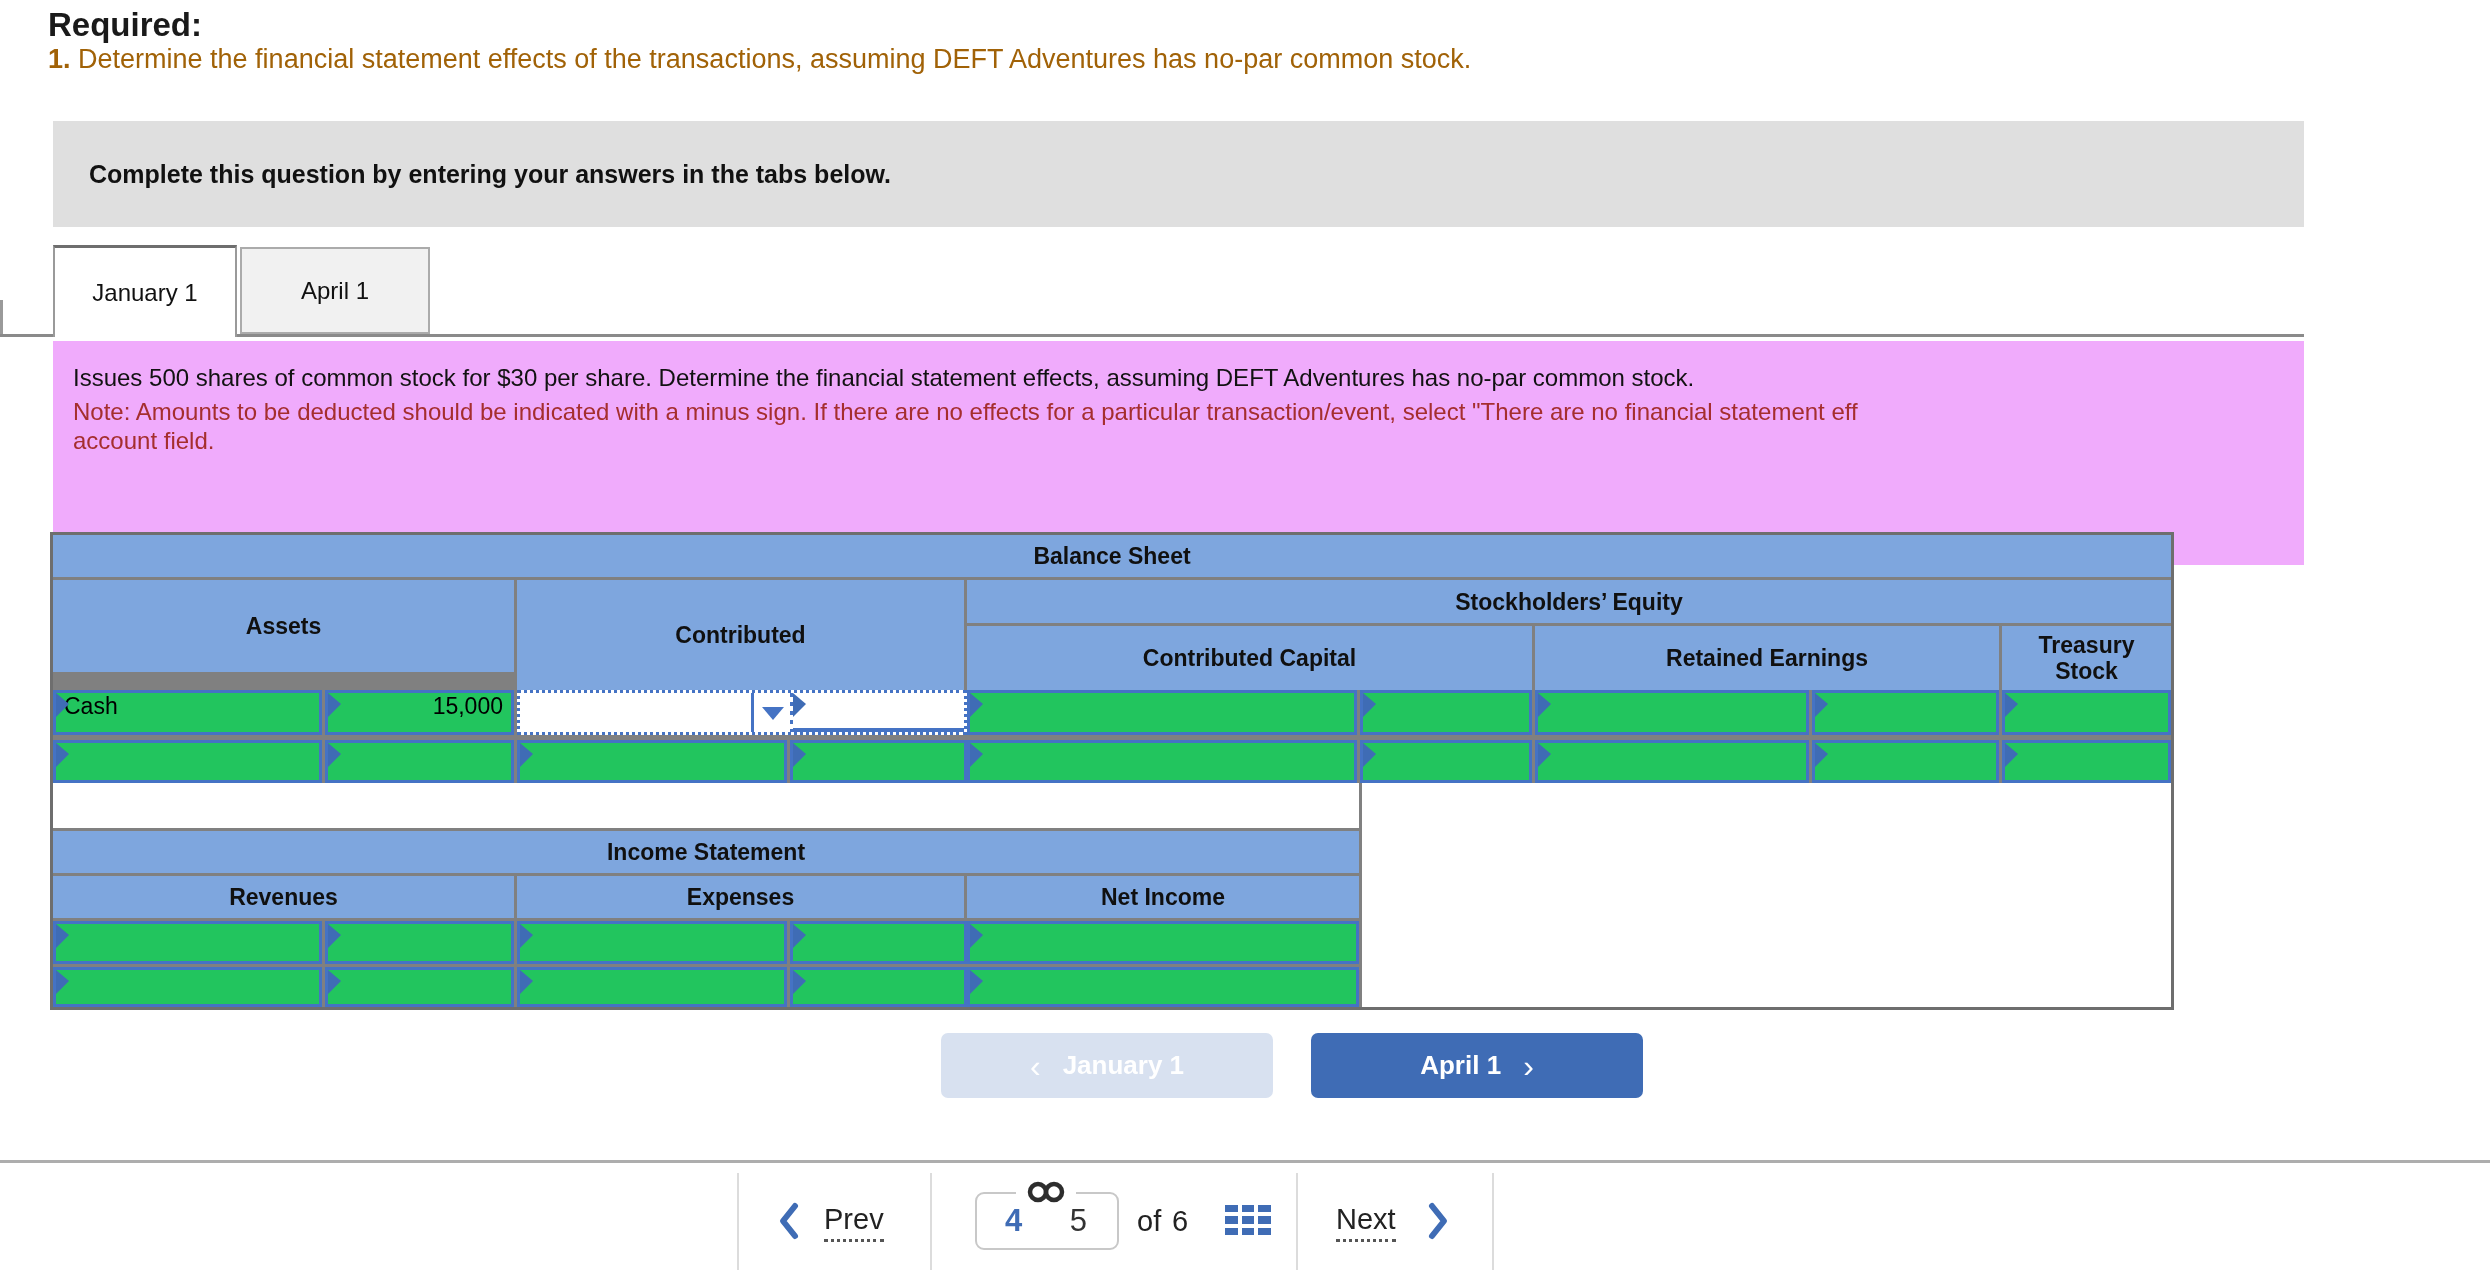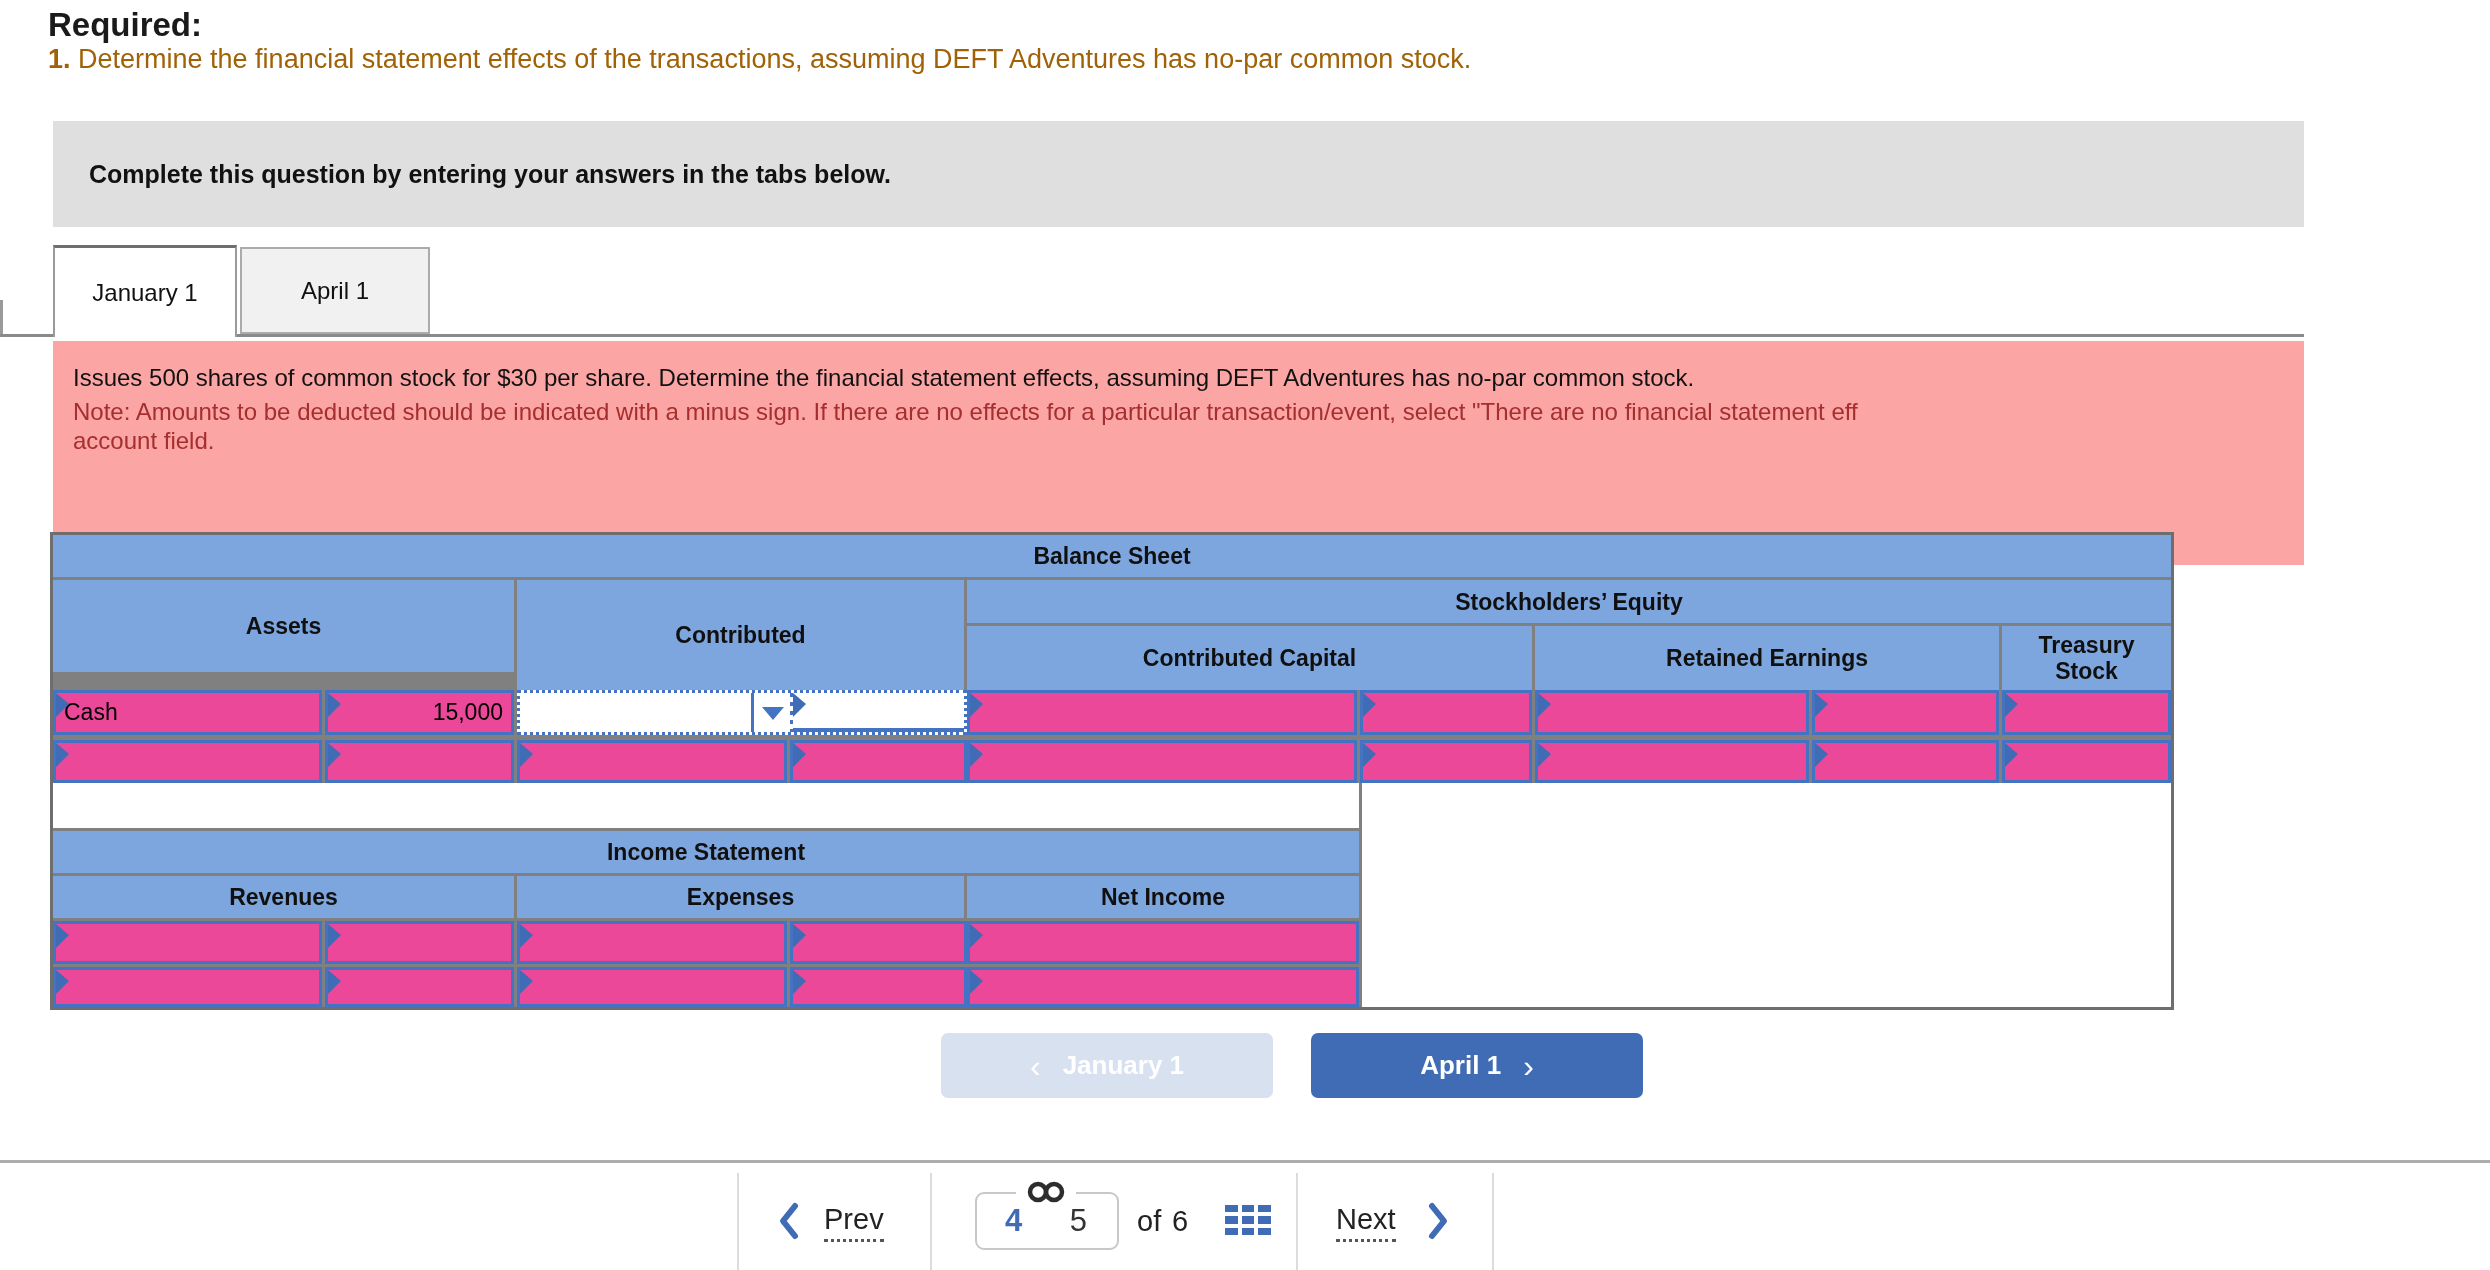--- a/index.html
+++ b/index.html
@@ -20,37 +20,37 @@
   
   .tabstrip-line{left:0;top:334px;width:2304px;height:3px;background:#8A8A8A;}
   .left-tick{left:0;top:300px;width:3px;height:37px;background:#9A9A9A;}
   .tab{display:flex;align-items:center;justify-content:center;font-size:24px;color:#111;box-sizing:border-box;}
   .tab-active{left:53px;top:245px;width:184px;height:92px;background:#fff;z-index:3;
               border:2px solid #9A9A9A;border-top:3px solid #6E6E6E;border-bottom:none;}
   .tab-idle{left:240px;top:247px;width:190px;height:87px;background:#F1F1F1;
             border:2px solid #ABABAB;z-index:1;}
 
   
-  .prompt{left:53px;top:341px;width:2251px;height:224px;background:#fca5a5;overflow:hidden;text-decoration:underline;}
+  .prompt{left:53px;top:341px;width:2251px;height:224px;background:#f0abfc;overflow:hidden;text-decoration:underline;}
   .prompt .pline{position:absolute;left:20px;white-space:nowrap;font-size:24px;line-height:30px;}
   .p1{top:22px;color:#121212;}
   .p2{top:56px;color:#A52E2E;}
   .p3{top:85px;color:#A52E2E;}
 
   
   .sheet{left:50px;top:532px;width:2118px;height:472px;border:3px solid #6E6E6E;background:#fff;}
   .bs-bg{left:0;top:0;width:2118px;height:248px;background:#808080;}
   .is-bg{left:0;top:293px;width:1309px;height:179px;background:#808080;}
   .is-right{left:1306px;top:248px;width:3px;height:224px;background:#808080;}
 
   .hcell{background:#7EA6DE;display:flex;align-items:center;justify-content:center;
          font-size:23px;font-weight:bold;color:#101010;text-align:center;line-height:26px;}
 
-  .cell{box-sizing:border-box;background:#ec4899;border:3px solid #4573C4;font-size:23px;color:#000;
-        display:flex;align-items:center;}
+  .cell{box-sizing:border-box;background:#22c55e;border:3px solid #4573C4;font-size:23px;color:#000;
+        display:flex;align-items:flex-start;}
   .cell.amount{justify-content:flex-end;padding-right:8px;}
   .cell.name{padding-left:8px;}
   .flag{position:absolute;top:0;left:0;width:0;height:0;
         border-top:12px solid transparent;border-bottom:12px solid transparent;
         border-left:13px solid #3F6CB5;}
   .flag{border-top-width:11px;border-bottom-width:13px;}
 
   
   .dd-group{box-sizing:border-box;background:#fff;border:3px dotted #4573C4;}
   .dd-divider{position:absolute;top:0;bottom:0;left:270px;width:3px;

